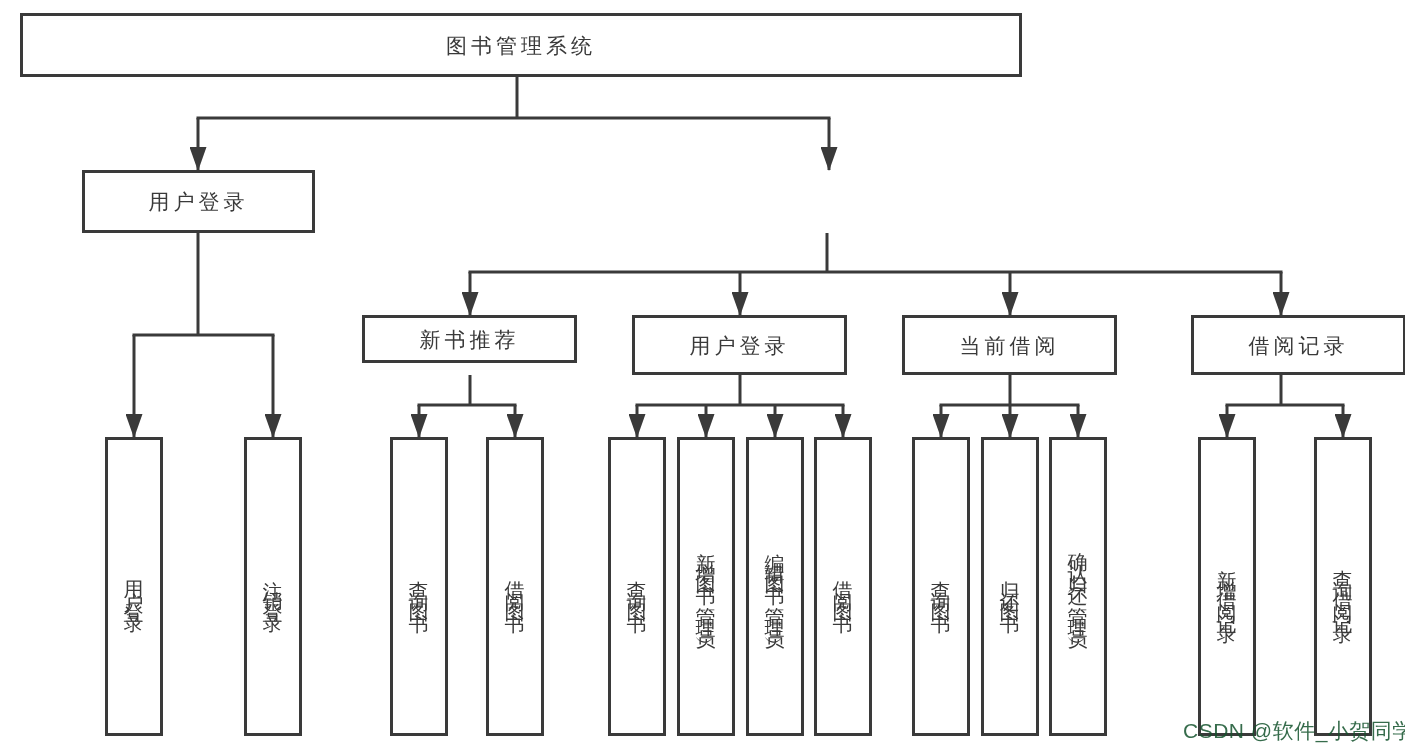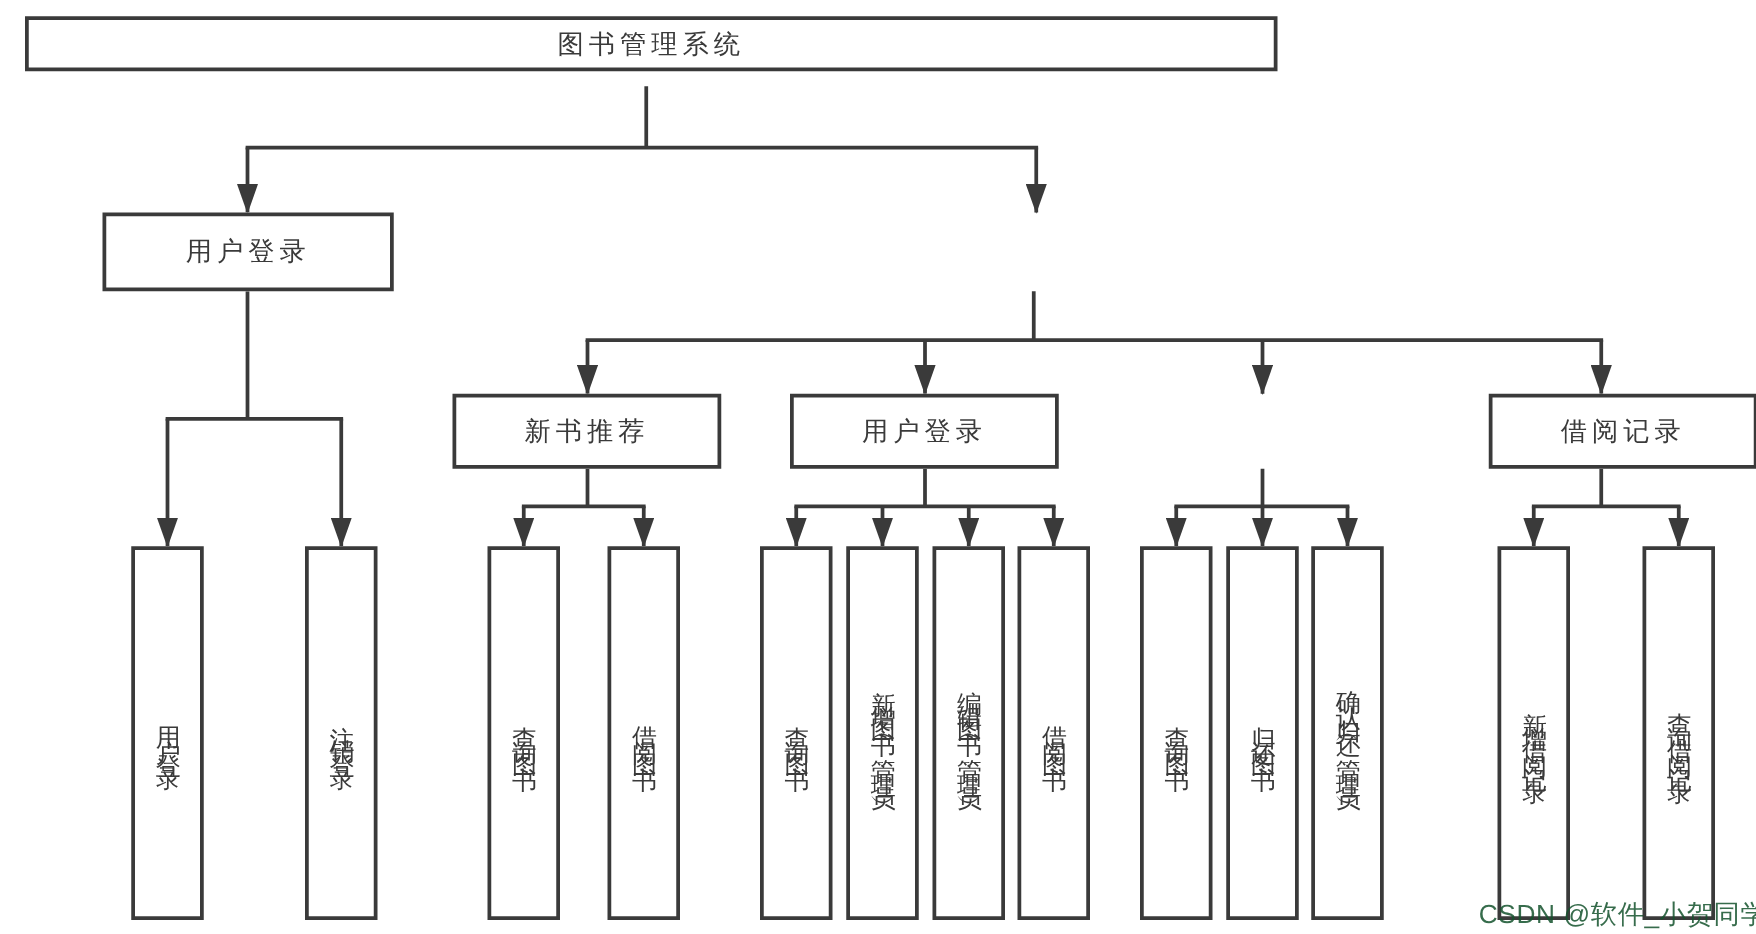--- a/index.html
+++ b/index.html
@@ -72,33 +72,36 @@
       <line x1="1010" y1="405" x2="1010" y2="437" marker-end="url(#arw)"></line>
       <line x1="1078" y1="405" x2="1078" y2="437" marker-end="url(#arw)"></line>
 
       <path d="M1281,375 V405"></path>
       <path d="M1225.5,405 H1344.5"></path>
       <line x1="1227" y1="405" x2="1227" y2="437" marker-end="url(#arw)"></line>
       <line x1="1343" y1="405" x2="1343" y2="437" marker-end="url(#arw)"></line>
     </g>
   </svg>
 
-  <div class="node hnode" style="left:20px;top:13px;width:1002px;height:44px;">
+  <div class="node hnode" style="left:20px;top:13px;width:1002px;height:64px;">
     <span class="lbl">图书管理系统</span>
   </div>
 
   <div class="node hnode" style="left:82px;top:170px;width:233px;height:63px;">
     <span class="lbl">用户登录</span>
   </div>
 
-  <div class="node hnode" style="left:362px;top:315px;width:215px;height:60px;text-align:center;">
+  <div class="node hnode" style="left:362px;top:315px;width:215px;height:48px;text-align:center;">
     <span class="lbl">新书推荐</span>
   </div>
   <div class="node hnode" style="left:632px;top:315px;width:215px;height:60px;">
     <span class="lbl">用户登录</span>
+  </div>
+  <div class="node hnode" style="left:902px;top:315px;width:215px;height:60px;">
+    <span class="lbl">当前借阅</span>
   </div>
   <div class="node hnode" style="left:1173px;top:315px;width:215px;height:60px;margin-left:18px;">
     <span class="lbl">借阅记录</span>
   </div>
 
   <div class="node vnode" style="left:105px;top:437px;width:58px;height:299px;">
     <span class="lbl">用户登录</span>
   </div>
   <div class="node vnode" style="left:244px;top:437px;width:58px;height:299px;">
     <span class="lbl">注销登录</span>

